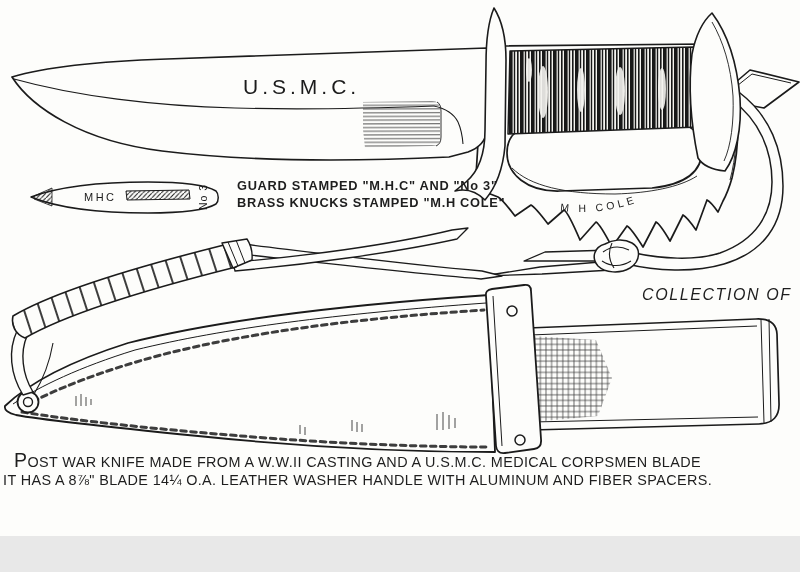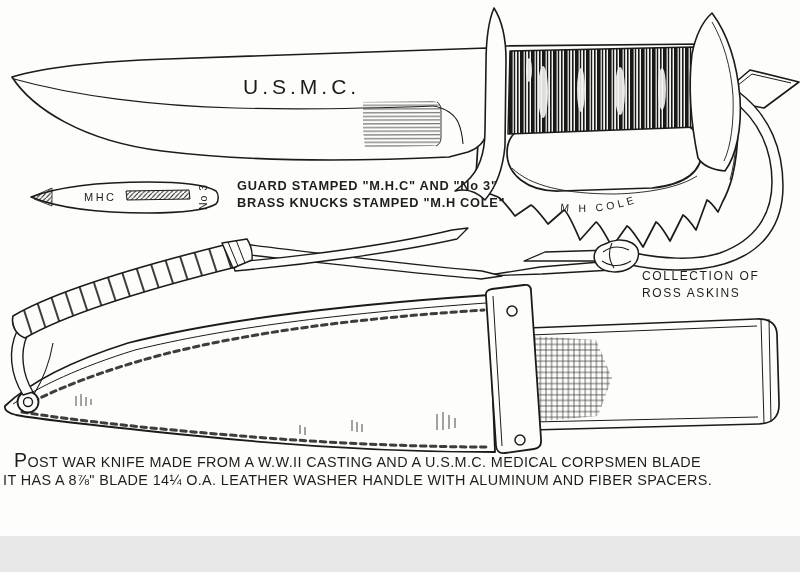--- a/index.html
+++ b/index.html
@@ -3,21 +3,21 @@
 <meta charset="utf-8">
 <style>
   html,body{margin:0;padding:0;background:#e8e8e8;}
   .page{
     position:relative; width:800px; height:536px; background:#fdfdfb;
     font-family:"Liberation Sans", sans-serif; color:#1b1b1b; overflow:hidden;
   }
   .page svg{position:absolute; left:0; top:0;}
   .hand{position:absolute; color:#1e1e1e; font-family:"Liberation Sans", sans-serif;}
   .guard-caption{left:237px; top:178px; font-size:12.8px; letter-spacing:.7px; line-height:16.5px; font-weight:bold; white-space:nowrap;}
-  .collection-note{left:642px; top:268px; font-size:12px; letter-spacing:1.6px; line-height:17px; white-space:nowrap;}
+  .collection-note{left:642px; top:286px; font-size:16px; font-style:italic; letter-spacing:1.6px; line-height:17px; white-space:nowrap;}
   .bottom-caption{left:3px; top:452px; font-size:14.4px; letter-spacing:.38px; line-height:17.6px; white-space:nowrap;text-align:center;}
   .bottom-caption .dropcap{font-size:19.5px; letter-spacing:.3px;}
   .page-number{left:14px; top:533px; width:100%; text-align:center; font-size:15px; letter-spacing:1.5px; font-weight:normal;}
   svg text{font-family:"Liberation Sans", sans-serif; fill:#1b1b1b;}
 </style>
 </head>
 <body>
 
 <div class="page">
 
@@ -138,21 +138,20 @@
     </g>
   </svg>
 
   <div class="hand guard-caption">
     <div>GUARD STAMPED "M.H.C" AND "No 3"</div>
     <div>BRASS KNUCKS STAMPED "M.H COLE"</div>
   </div>
 
   <div class="hand collection-note">
     <div>COLLECTION OF</div>
-    <div>ROSS ASKINS</div>
   </div>
 
   <div class="hand bottom-caption">
     <div><span class="dropcap">P</span><span>OST WAR KNIFE MADE FROM A W.W.II CASTING AND A U.S.M.C. MEDICAL CORPSMEN BLADE</span></div>
     <div>IT HAS A 8⅞" BLADE 14¼ O.A. LEATHER WASHER HANDLE WITH ALUMINUM AND FIBER SPACERS.</div>
   </div>
 
   <div class="hand page-number">183</div>
 </div>
 

